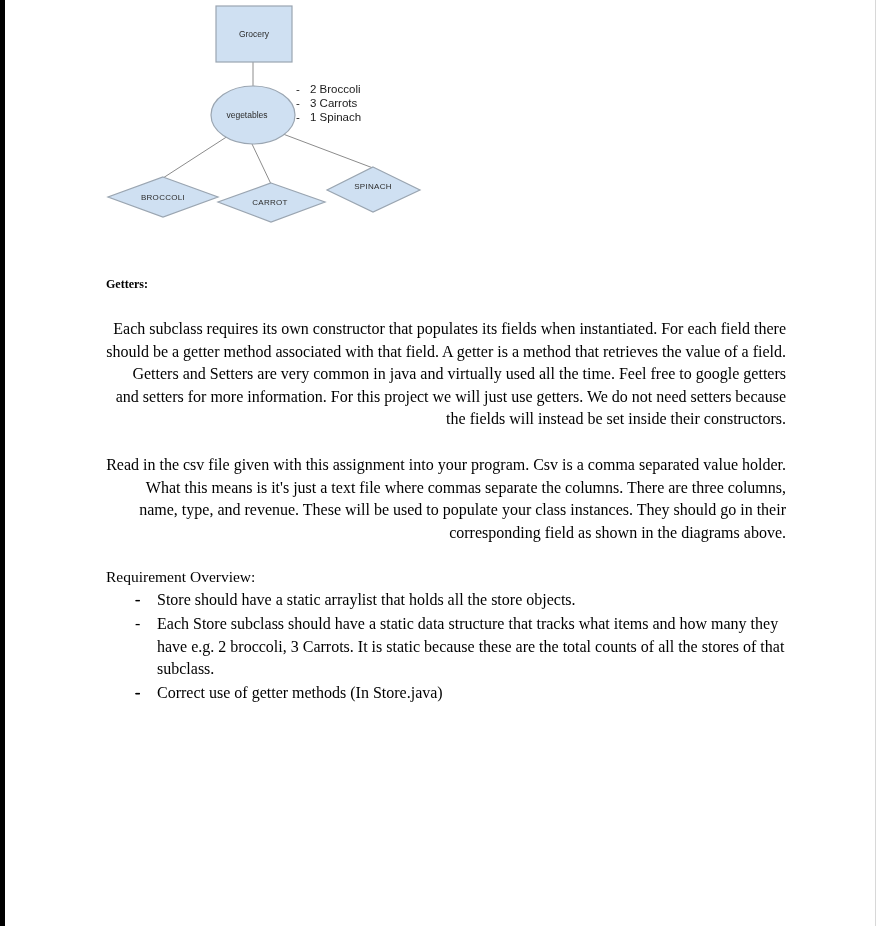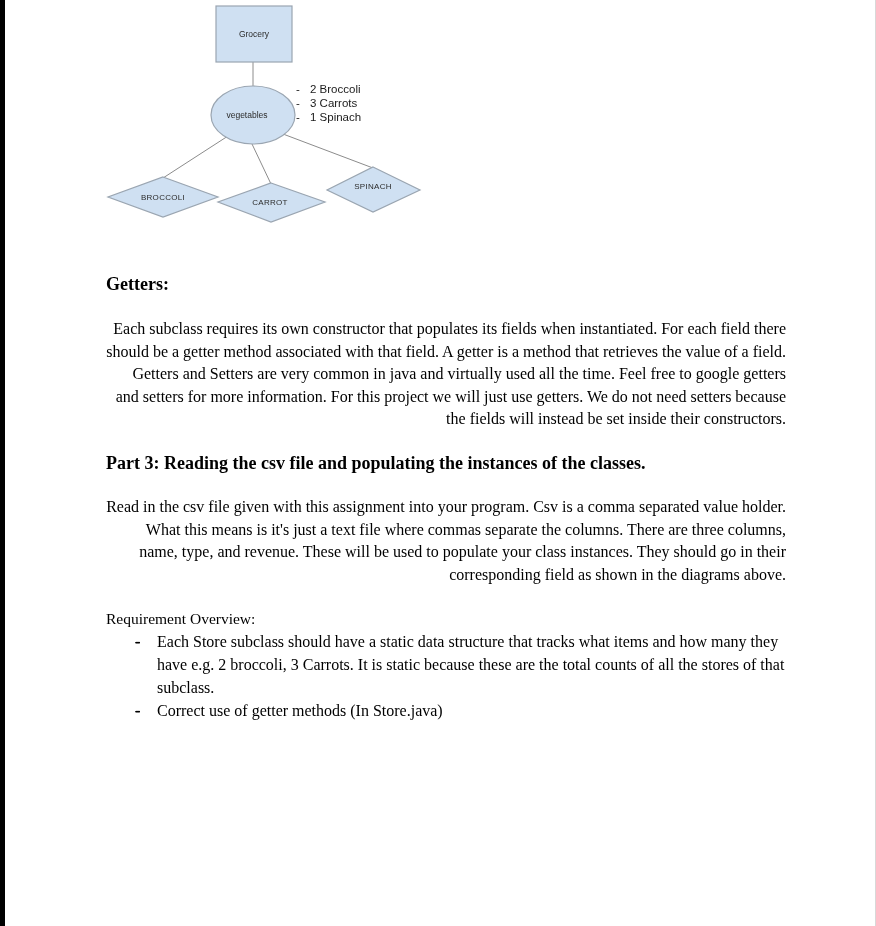--- a/index.html
+++ b/index.html
@@ -74,21 +74,21 @@
   }
 
   
   #content {
     position: absolute;
     left: 106px;
     top: 275px;
     width: 680px;
   }
   h2.section-head {
-    font-size: 18px;
+    font-size: 12px;
     font-weight: bold;
     margin: 0 0 24px 0;
     line-height: 19px;
   }
   h2.section-head.tight {
     margin-bottom: 23px;
   }
   p.para {
     font-size: 16px;
     line-height: 22.6px;
@@ -178,32 +178,32 @@
       </div>
     </div>
   </div>
 
   <div id="content">
 
     <h2 class="section-head">Getters:</h2>
 
     <p class="para">Each subclass requires its own constructor that populates its fields when instantiated. For each field there should be a getter method associated with that field. A getter is a method that retrieves the value of a field. Getters and Setters are very common in java and virtually used all the time. Feel free to google getters and setters for more information. For this project we will just use getters. We do not need setters because the fields will instead be set inside their constructors.</p>
 
-    <h2 class="section-head tight">Part 3: Reading the csv file and populating the instances of the classes.</h2>
 
     <p class="para">Read in the csv file given with this assignment into your program. Csv is a comma separated value holder. What this means is it's just a text file where commas separate the columns. There are three columns, name, type, and revenue. These will be used to populate your class instances. They should go in their corresponding field as shown in the diagrams above.</p>
 
     <h2 class="req-head">Requirement Overview:</h2>
 
     <ul class="req-list">
       <li>
         <span class="dash">-</span>
       </li>
       <li>
         <span class="dash">-</span>
+        <span>Store should have a static arraylist that holds all the store objects.</span>
       </li>
       <li>
         <span class="dash">-</span>
         <span>Each Store subclass should have a static data structure that tracks what items and how many they have e.g. 2 broccoli, 3 Carrots. It is static because these are the total counts of all the stores of that subclass.</span>
       </li>
       <li>
         <span class="dash">-</span>
       </li>
       <li>
         <span class="dash">-</span>

